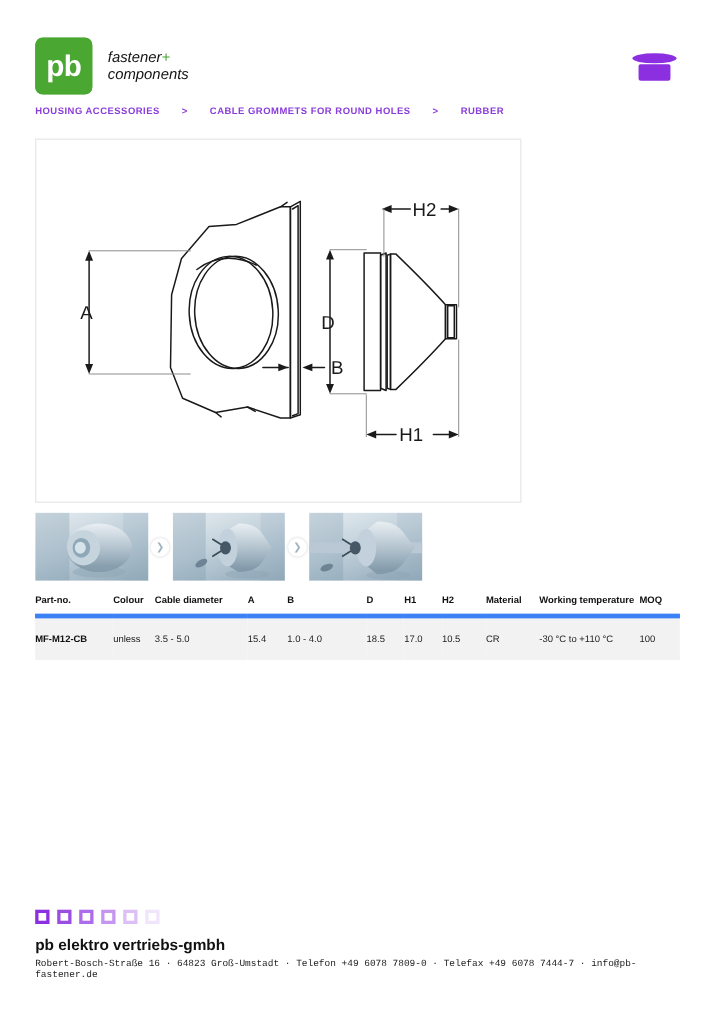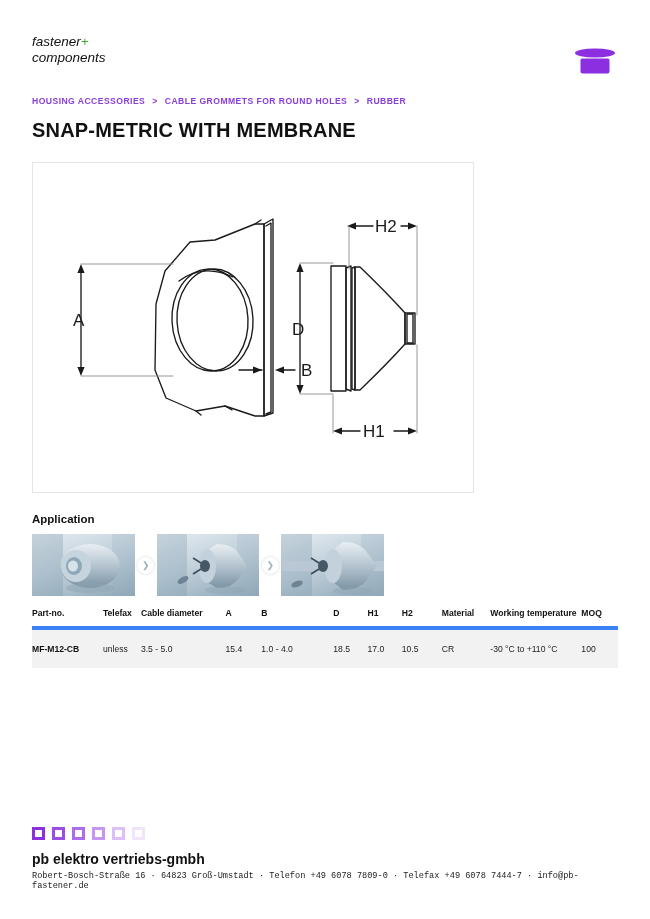--- a/index.html
+++ b/index.html
@@ -58,21 +58,21 @@
   
   .breadcrumb {
     margin-top: 4px;
     font-size: 8.6px;
     font-weight: bold;
     letter-spacing: 0.45px;
     color: #8b3ddb;
     text-transform: uppercase;
     display: flex;
     align-items: center;
-    gap: 7px;
+    gap: 20px;
   }
   .breadcrumb .sep { color: #8b3ddb; font-weight: bold; }
   .breadcrumb a { color: #8b3ddb; text-decoration: none; }
 
   .page-title {
     margin-top: 13px;
     font-size: 20px;
     font-weight: bold;
     letter-spacing: 0.2px;
     color: #111;
@@ -195,20 +195,23 @@
     font-family: Liberation Mono, monospace;
   }
 </style>
 </head>
 <body>
 
 <div class="page">
 
   <div class="header">
     <div class="logo-block">
+      <div class="logo-mark">
+        <span>pb</span>
+      </div>
       <div class="logo-words">
         <div><span>fastener</span><span class="plus">+</span></div>
         <div>components</div>
       </div>
     </div>
 
     <div class="header-icon">
       <svg width="46" height="38" viewBox="0 0 46 38">
         <ellipse cx="23" cy="9" rx="20" ry="4.6" fill="#8b2fe0"></ellipse>
         <path d="M8.5 16 Q8.5 14.4 10.2 14.4 L35.8 14.4 Q37.5 14.4 37.5 16 L37.5 27.5 Q37.5 29.4 35.3 29.4 L10.7 29.4 Q8.5 29.4 8.5 27.5 Z" fill="#8b2fe0"></path>
@@ -217,21 +220,20 @@
   </div>
 
   <div class="breadcrumb">
     <a href="#">HOUSING ACCESSORIES</a>
     <span class="sep">&gt;</span>
     <a href="#">CABLE GROMMETS FOR ROUND HOLES</a>
     <span class="sep">&gt;</span>
     <a href="#">RUBBER</a>
   </div>
 
-  <h1 class="page-title">SNAP-METRIC WITH MEMBRANE</h1>
 
   <div class="drawing-box">
     <svg width="440" height="329" viewBox="0 0 440 329">
       <g fill="none" stroke="#1a1a1a" stroke-width="1.35" stroke-linejoin="round" stroke-linecap="round">
 
         <path d="M132 108 L157 79 L182 77 L222 61 L231 61
                  L231 253 L222 253 L192 243 L163 248 L133 235
                  L122 207 L123 141 Z"></path>
 
         <path d="M231 61 L240 56 L240 250 L231 253 Z"></path>
@@ -293,21 +295,20 @@
       <g font-family="Liberation Sans, sans-serif" font-size="17" fill="#1a1a1a">
         <text x="40" y="163">A</text>
         <text x="268" y="213">B</text>
         <text x="259" y="172">D</text>
         <text x="330" y="274">H1</text>
         <text x="342" y="69">H2</text>
       </g>
     </svg>
   </div>
 
-  <div class="application-title">Application</div>
   <div class="application-strip">
 
     <div class="app-img">
       <div class="band-l"></div>
       <div class="band-r"></div>
       <svg width="117" height="62" viewBox="0 0 117 62" style="position:absolute;left:0;top:0;">
         <defs>
           <linearGradient id="g1" x1="0" y1="0" x2="0" y2="1">
             <stop offset="0" stop-color="#e9eff3"></stop>
               <stop offset="0.55" stop-color="#aebfcb"></stop>
@@ -370,21 +371,21 @@
         <ellipse cx="72" cy="57" rx="20" ry="4" fill="#8ba3b4" opacity="0.4"></ellipse>
       </svg>
     </div>
   </div>
 
 
   <table class="spec">
     <thead>
       <tr>
         <th class="c-part">Part-no.</th>
-        <th class="c-colour">Telefax</th>
+        <th class="c-colour">Colour</th>
         <th class="c-cable">Cable diameter</th>
         <th class="c-a">A</th>
         <th class="c-b">B</th>
         <th class="c-d">D</th>
         <th class="c-h1">H1</th>
         <th class="c-h2">H2</th>
         <th class="c-mat">Material</th>
         <th class="c-work">Working temperature</th>
         <th class="c-moq">MOQ</th>
       </tr>

